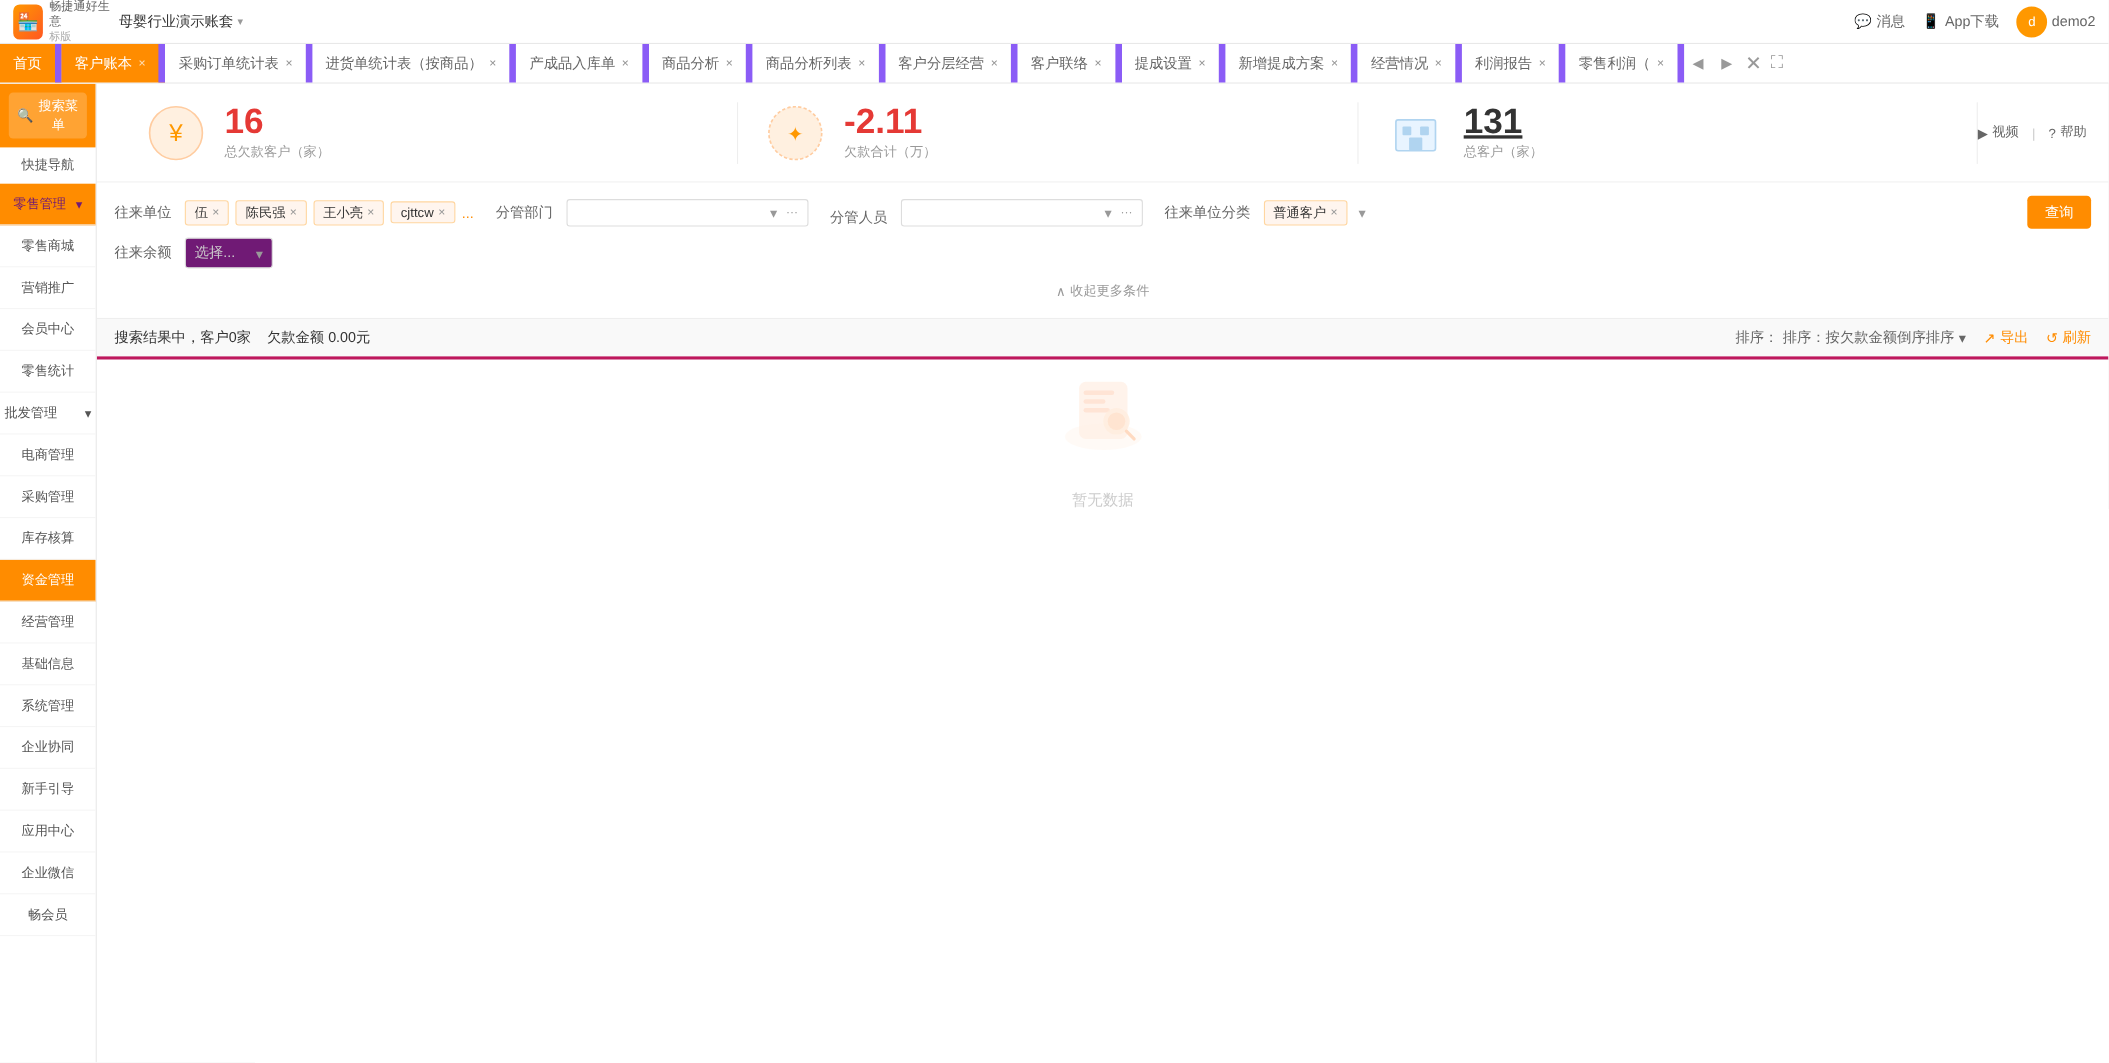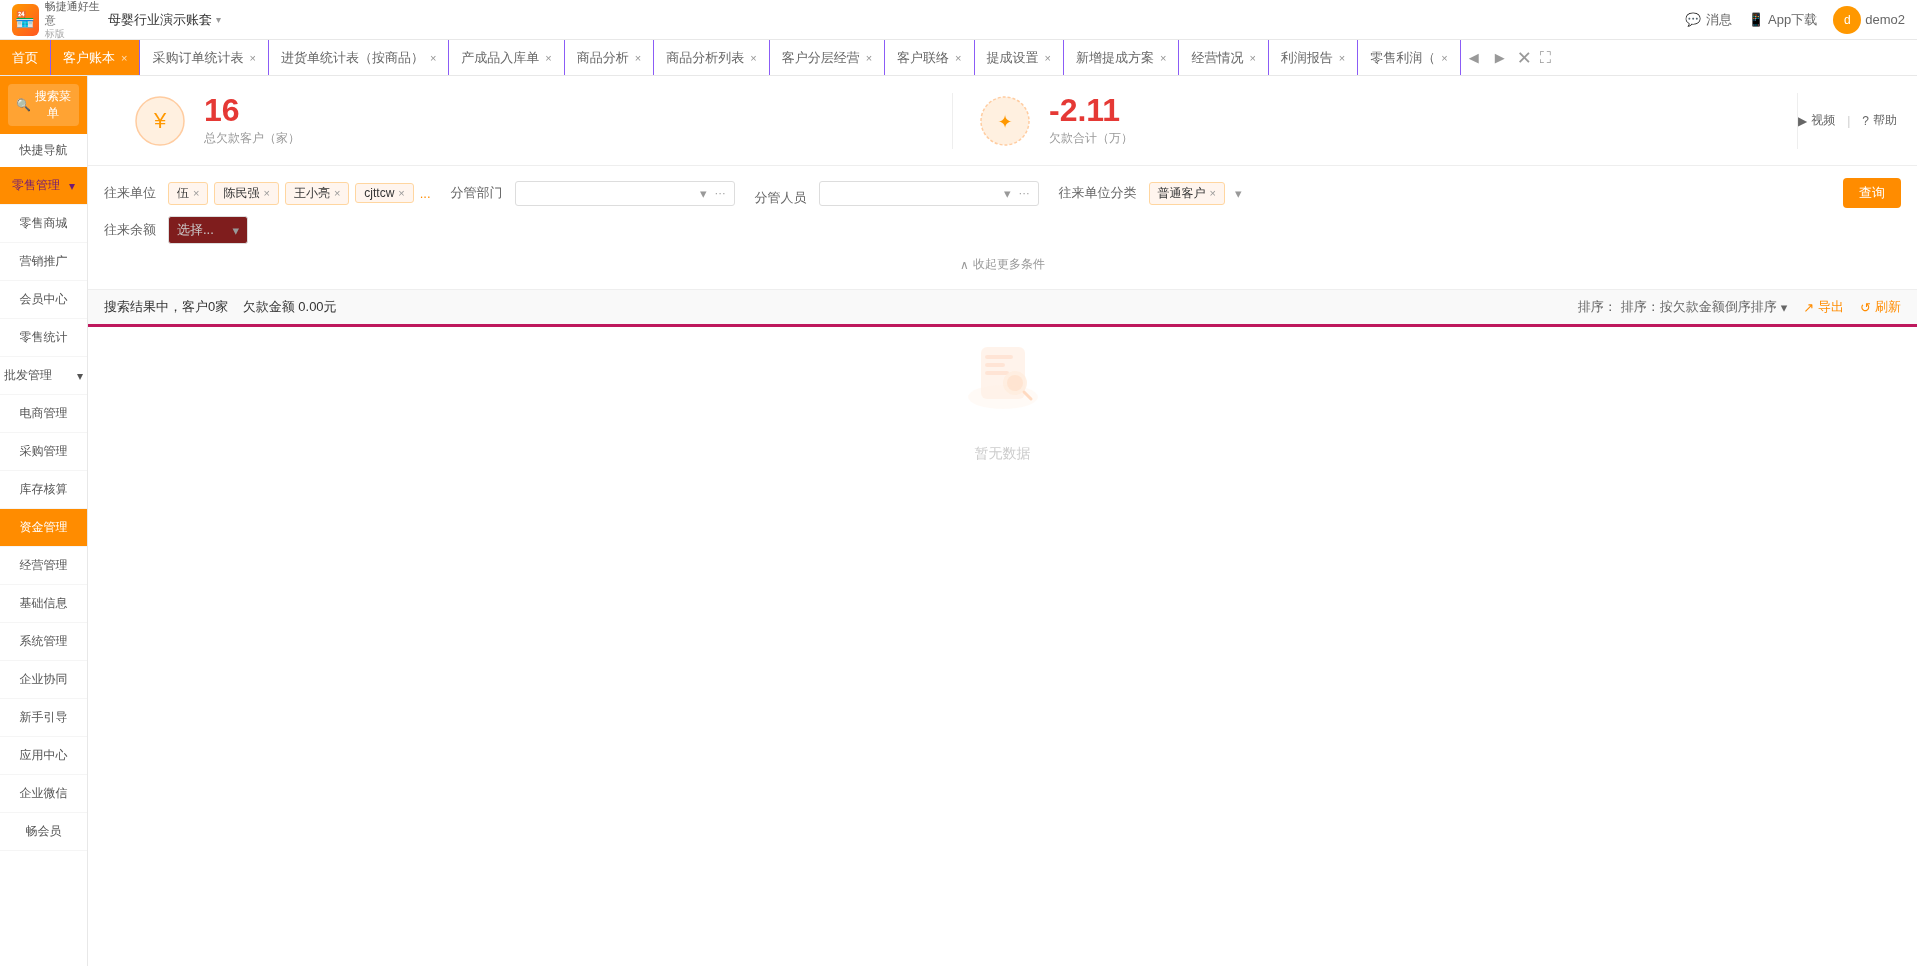--- a/index.html
+++ b/index.html
@@ -12,21 +12,21 @@
     .logo-icon { width: 32px; height: 32px; background: linear-gradient(135deg, #ff9800, #ff5722); border-radius: 6px; display: flex; align-items: center; justify-content: center; color: #fff; font-size: 16px; }
     .logo-text { font-size: 11px; color: #666; line-height: 1.3; }
     .org-selector { display: flex; align-items: center; gap: 4px; font-size: 13px; color: #333; cursor: pointer; }
     .org-selector .arrow { color: #999; font-size: 10px; }
     .top-bar-right { display: flex; align-items: center; gap: 16px; font-size: 13px; color: #666; }
     .top-bar-right .icon-btn { display: flex; align-items: center; gap: 4px; cursor: pointer; }
     .avatar { width: 28px; height: 28px; border-radius: 50%; background: #ff9800; display: flex; align-items: center; justify-content: center; color: #fff; font-size: 12px; }
 
     
     .nav-tabs { background: #fff; height: 36px; display: flex; align-items: center; border-bottom: 1px solid #e8e8e8; flex-shrink: 0; overflow: hidden; }
-    .nav-tab { height: 48px; display: flex; align-items: center; padding: 0 12px; font-size: 13px; cursor: pointer; white-space: nowrap; border-right: 1px solid #8b5cf6; color: #666; flex-shrink: 0; position: relative; }
+    .nav-tab { height: 48px; display: flex; align-items: center; padding: 0 12px; font-size: 13px; cursor: pointer; white-space: nowrap; border-right: 6px solid #8b5cf6; color: #666; flex-shrink: 0; position: relative; }
     .nav-tab.active { background: #ff8c00; color: #fff; }
     .nav-tab.home { background: #ff8c00; color: #fff; }
     .nav-tab .close-btn { margin-left: 6px; font-size: 11px; opacity: 0.7; }
     .nav-tab-more { display: flex; align-items: center; gap: 4px; padding: 0 8px; cursor: pointer; color: #999; }
     .nav-action-btn { cursor: pointer; color: #999; font-size: 16px; padding: 2px 4px; }
 
     
     .main-layout { display: flex; flex: 1; overflow: hidden; }
 
     
@@ -73,21 +73,21 @@
     .result-bar { background: #f9f9f9; padding: 8px 16px; border-bottom: 3px solid #be185d; display: flex; align-items: center; justify-content: space-between; font-size: 13px; }
     .result-bar-right { display: flex; align-items: center; gap: 16px; color: #666; margin-left: 48px; }
     .result-bar-right .action-btn { display: flex; align-items: center; gap: 4px; cursor: pointer; color: #ff8c00; }
     .sort-select { display: flex; align-items: center; gap: 4px; cursor: pointer; color: #666; }
 
     
     .data-table { background: #fff; flex: 1; }
     .table-header { display: grid; grid-template-columns: 1fr 1.5fr 1fr 1fr; padding: 10px 16px; border-bottom: 1px solid #eee; font-size: 13px; color: #666; font-weight: 500; }
     .table-body { min-height: 400px; display: flex; align-items: center; justify-content: flex-start; flex-direction: column; color: #ccc; }
     .empty-text { font-size: 14px; color: #ccc; }
-    .filter-input-area { display: flex; align-items: center; gap: 4px; border: 1px solid #ddd; border-radius: 3px; padding: 4px 8px; cursor: pointer; min-width: 80px; font-size: 13px; color: #999; background: #7f1d1d; }
+    .filter-input-area { display: flex; align-items: center; gap: 4px; border: 1px solid #ddd; border-radius: 3px; padding: 4px 8px; cursor: pointer; min-width: 80px; font-size: 13px; color: #999; background: #701a75; }
   </style>
 </head>
 <body>
 
 <div class="top-bar">
   <div class="top-bar-left">
     <div class="logo-area">
       <div class="logo-icon">🏪</div>
       <div class="logo-text">
         <div>畅捷通好生意</div>
@@ -224,20 +224,34 @@
             <circle cx="28" cy="28" r="24" fill="#fff0e0" stroke="#ffcca0" stroke-width="1.5" stroke-dasharray="3,2"></circle>
             <text x="28" y="35" text-anchor="middle" font-size="18" fill="#ff9800">✦</text>
           </svg>
         </div>
         <div class="stat-info">
           <div class="stat-value red">-2.11</div>
           <div class="stat-label">欠款合计（万）</div>
         </div>
       </div>
 
+      <div class="stat-card">
+        <div class="stat-icon">
+          <svg viewBox="0 0 56 56" fill="none" xmlns="http://www.w3.org/2000/svg">
+            <rect x="10" y="16" width="36" height="28" rx="2" fill="#e8f4ff" stroke="#b0d4f0" stroke-width="1.5"></rect>
+            <rect x="16" y="22" width="8" height="8" rx="1" fill="#b0d4f0"></rect>
+            <rect x="32" y="22" width="8" height="8" rx="1" fill="#b0d4f0"></rect>
+            <rect x="22" y="32" width="12" height="12" rx="1" fill="#b0d4f0"></rect>
+          </svg>
+        </div>
+        <div class="stat-info">
+          <div class="stat-value black">131</div>
+          <div class="stat-label">总客户（家）</div>
+        </div>
+      </div>
 
       <div class="stats-row-actions">
         <span>
           <span>▶</span>
           <span>视频</span>
         </span>
         <span style="color:#ccc;">|</span>
         <span>
           <span>?</span>
           <span>帮助</span>

